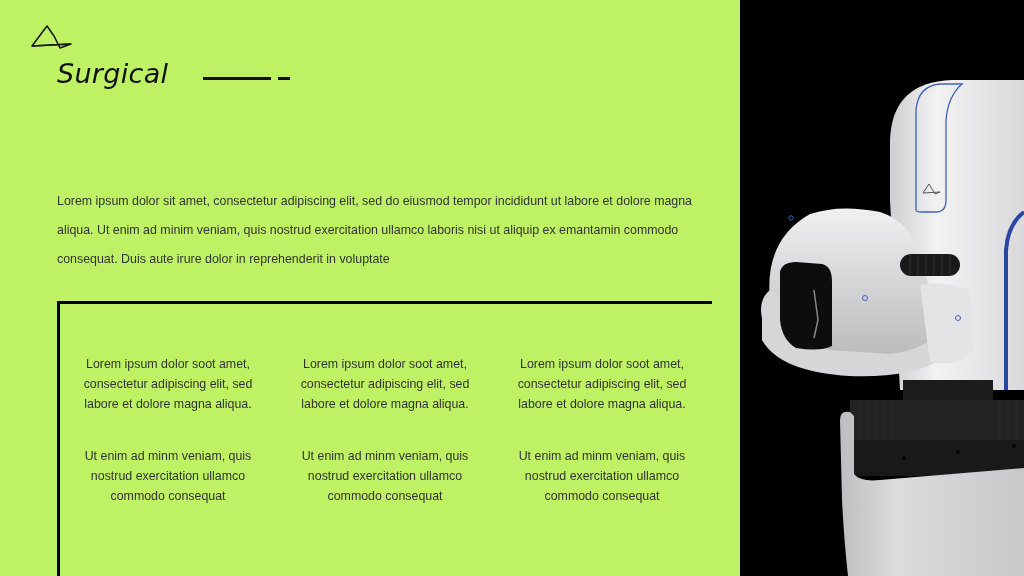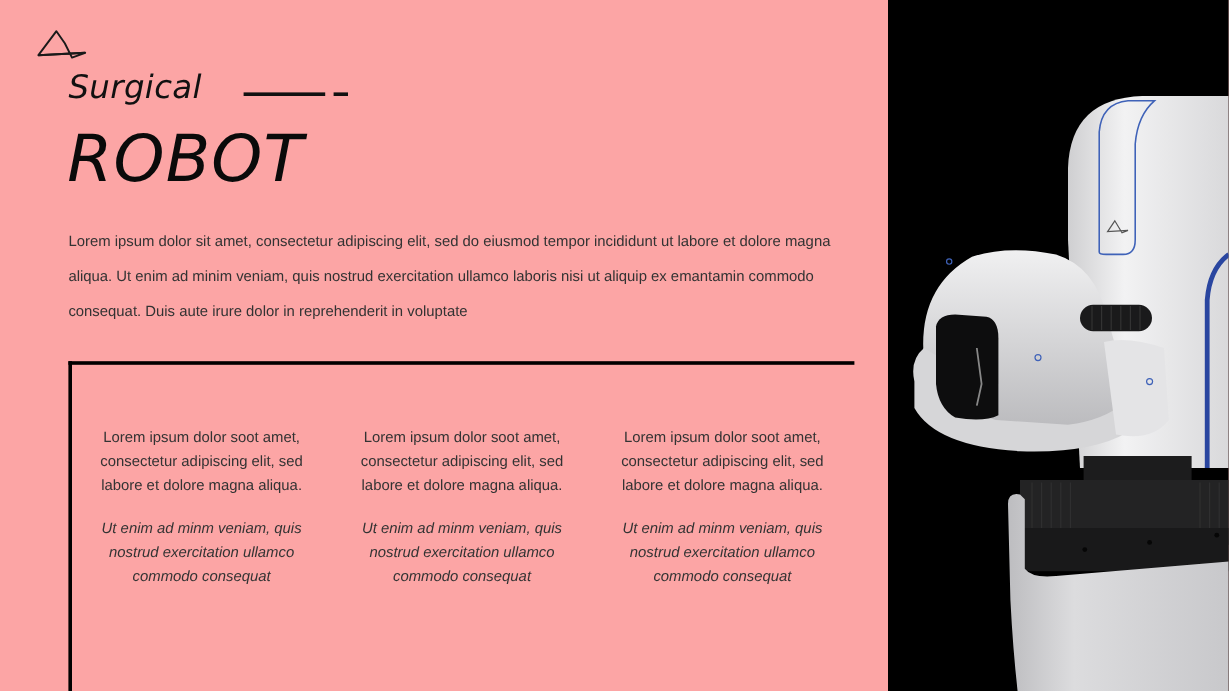--- a/index.html
+++ b/index.html
@@ -1,19 +1,19 @@
 <!DOCTYPE html>
 <html><head>
   <meta charset="utf-8">
   <style>
     * { margin: 0; padding: 0; box-sizing: border-box; }
     html, body { width: 1024px; height: 576px; overflow: hidden; background: #ffffff; }
     body { position: relative; font-family: "Liberation Sans", sans-serif; color: #2b2b2b; }
 
-    .slide { position: absolute; left: 0; top: 0; width: 1024px; height: 576px; background: #fca5a5; padding-left: 48px; }
+    .slide { position: absolute; left: 0; top: 0; width: 1024px; height: 576px; background: #bef264; padding-left: 48px; }
 
     .logo { position: absolute; left: 29px; top: 22px; width: 46px; height: 30px; }
 
     .subtitle {
       position: absolute; left: 57px; top: 58px;
       font-family: "DejaVu Sans", sans-serif; font-style: italic; font-weight: normal;
       font-size: 27px; color: #111; letter-spacing: 0.3px;
     }
     .dash-long { position: absolute; left: 203px; top: 77px; width: 68px; height: 3px; background: #111; }
     .dash-short { position: absolute; left: 278px; top: 77px; width: 12px; height: 3px; background: #111; }
@@ -32,21 +32,21 @@
 
     .box {
       position: absolute; left: 57px; top: 301px; width: 655px; height: 300px;
       border-top: 3px solid #000; border-bottom: 3px solid #000; border-left: 3px solid #000;
     }
     .col {
       position: absolute; top: 50px; width: 200px;
       text-align: center; font-family: "Liberation Sans", sans-serif;
       font-size: 12.4px; line-height: 20px; color: #333;
     }
-    .col p + p { margin-top: 16px; font-style: italic; }
+    .col p + p { margin-top: 32px; }
     .col-1 { left: 8px; }
     .col-2 { left: 225px; }
     .col-3 { left: 442px; }
 
     .image-panel {
       position: absolute; left: 740px; top: 0; width: 284px; height: 576px;
       background: #000; overflow: hidden;
     }
     .image-panel svg { position: absolute; left: 0; top: 0; }
   </style>
@@ -59,21 +59,20 @@
     <svg width="46" height="30" viewBox="0 0 46 30">
       <path d="M3 24 L18 4 L25 14 L31 26 L42 22 Z" fill="none" stroke="#1a1a1a" stroke-width="1.6" stroke-linejoin="round"></path>
       <line x1="3" y1="24" x2="42" y2="22" stroke="#1a1a1a" stroke-width="1.6"></line>
     </svg>
   </div>
 
   <div class="subtitle">Surgical</div>
   <div class="dash-long"></div>
   <div class="dash-short"></div>
 
-  <div class="title">ROBOT</div>
 
   <div class="intro">Lorem ipsum dolor sit amet, consectetur adipiscing elit, sed do eiusmod tempor incididunt ut labore et dolore magna aliqua. Ut enim ad minim veniam, quis nostrud exercitation ullamco laboris nisi ut aliquip ex emantamin commodo consequat.  Duis aute irure dolor in reprehenderit in voluptate</div>
 
   <div class="box">
     <div class="col col-1">
       <p>Lorem ipsum dolor soot amet, consectetur adipiscing elit, sed labore et dolore magna aliqua.</p>
       <p>Ut enim ad minm veniam, quis nostrud exercitation ullamco commodo consequat</p>
     </div>
     <div class="col col-2">
       <p>Lorem ipsum dolor soot amet, consectetur adipiscing elit, sed labore et dolore magna aliqua.</p>

